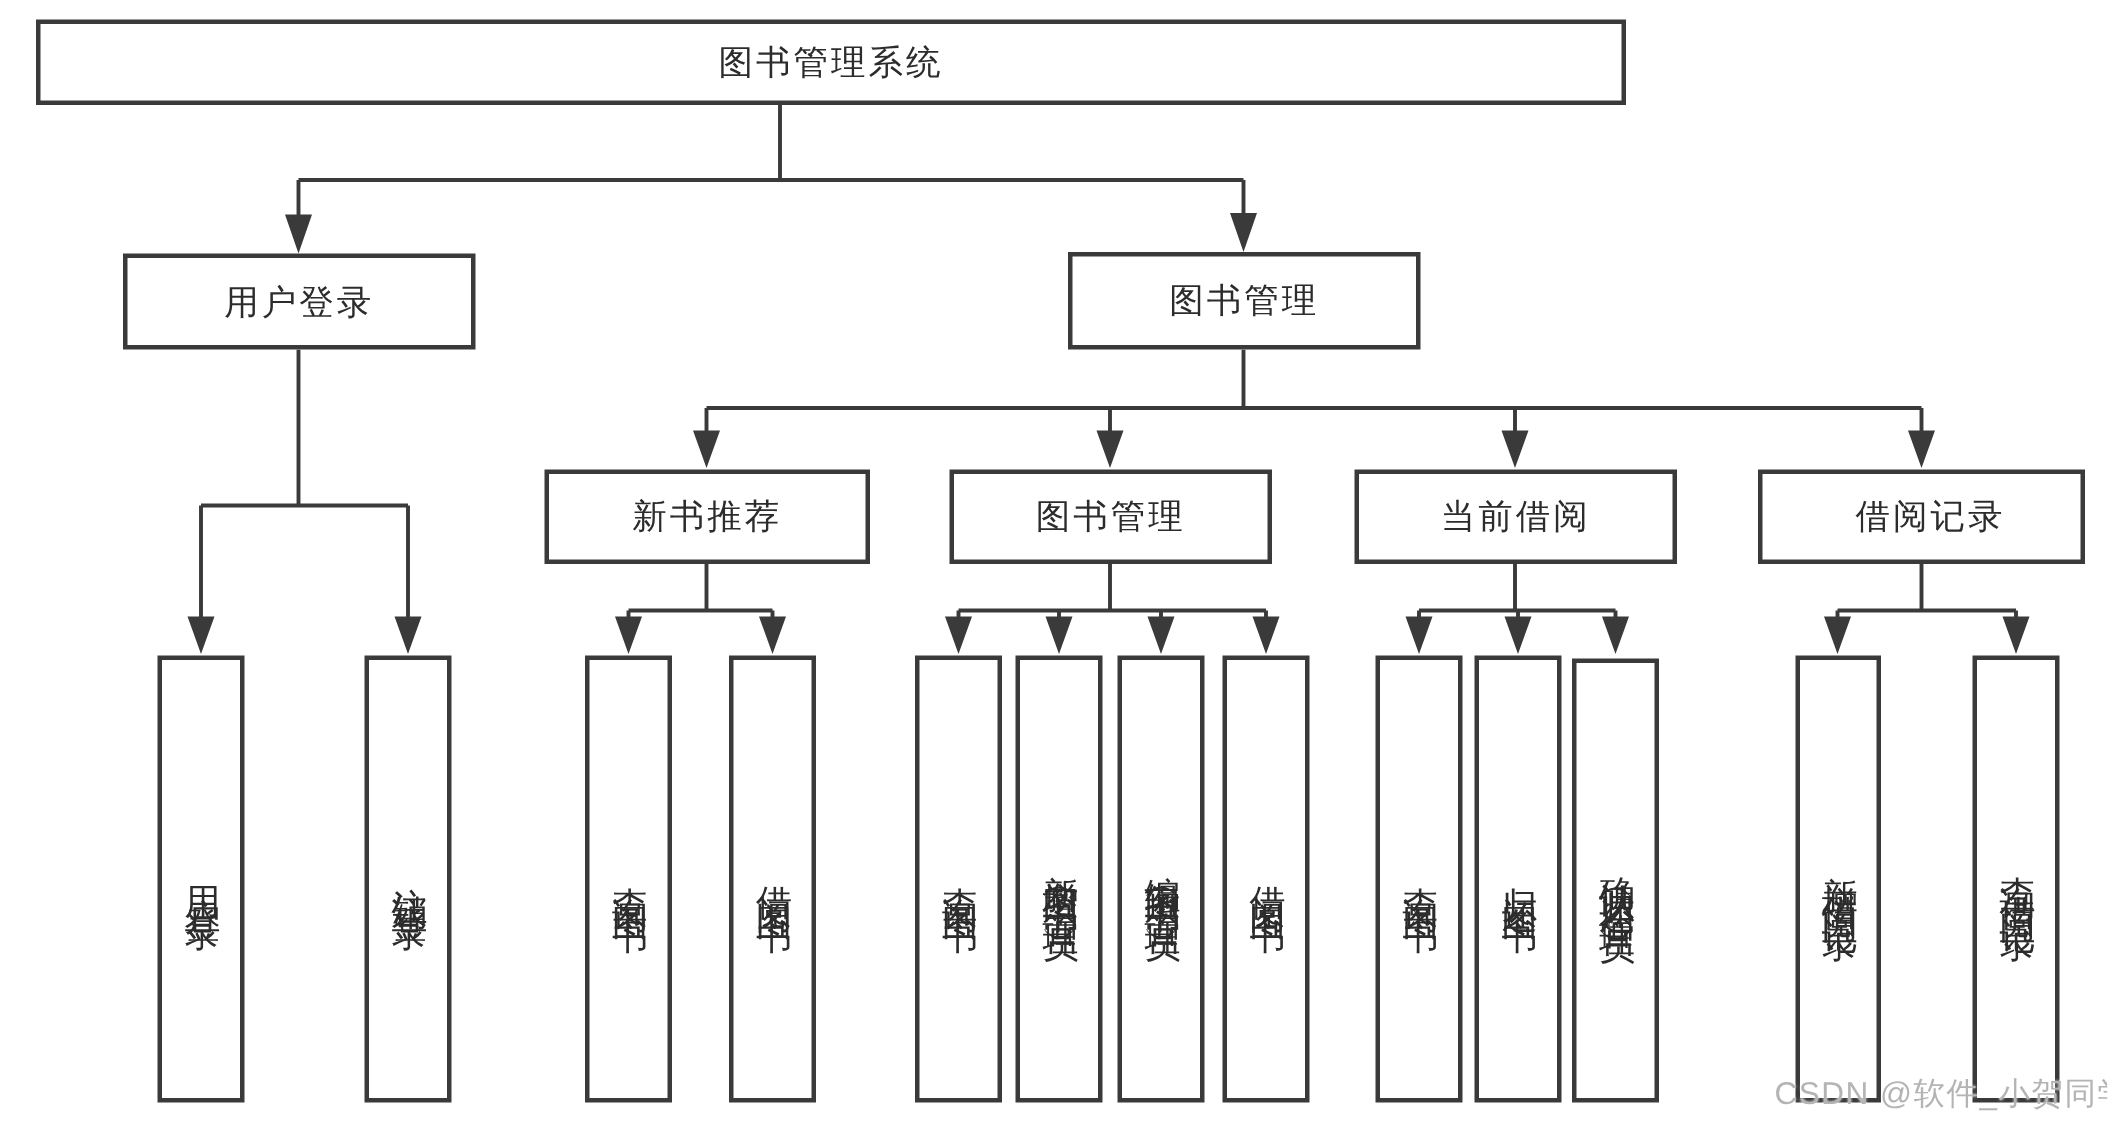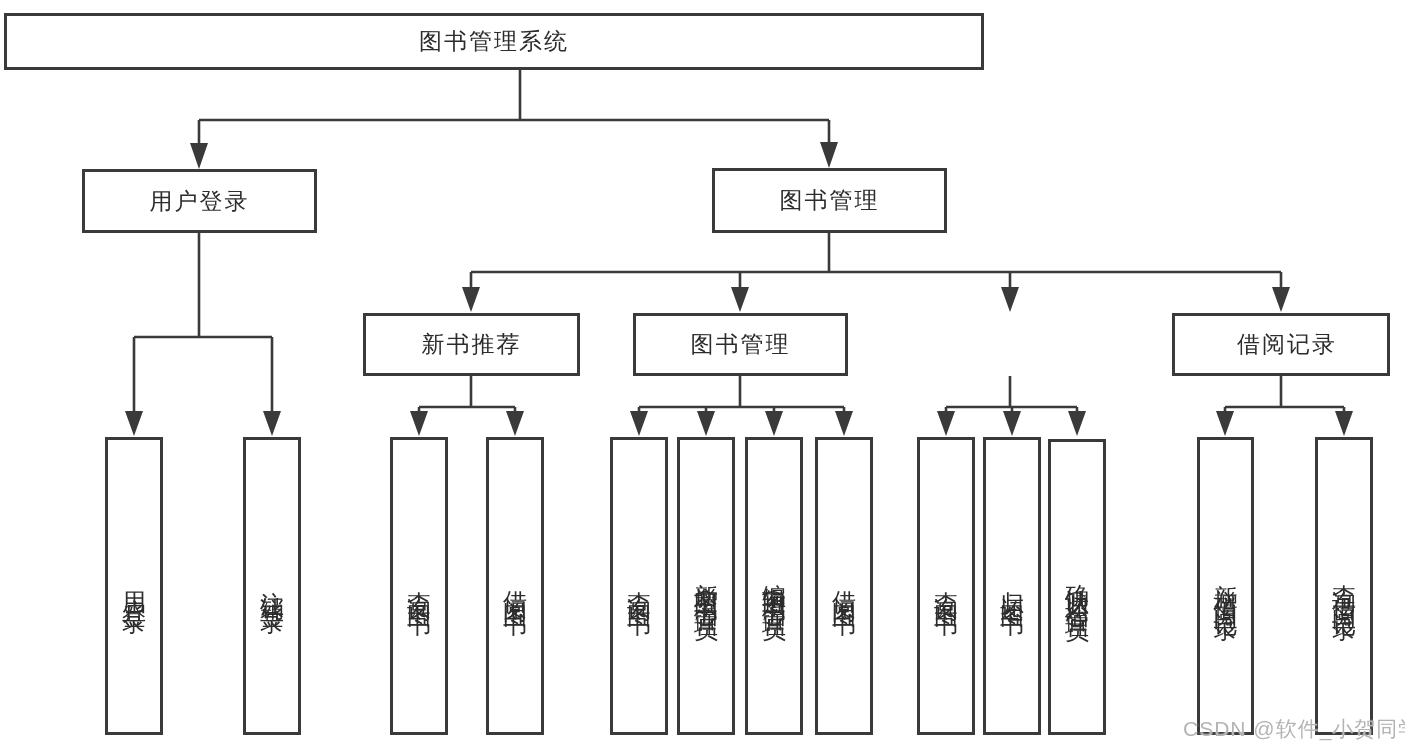--- a/index.html
+++ b/index.html
@@ -97,27 +97,28 @@
          M697 411 L715 411 L706 436 Z
          M765 411 L783 411 L774 436 Z
          M835 411 L853 411 L844 436 Z
          M937 411 L955 411 L946 436 Z
          M1003 411 L1021 411 L1012 436 Z
          M1068 411 L1086 411 L1077 436 Z
          M1216 411 L1234 411 L1225 436 Z
          M1335 411 L1353 411 L1344 436 Z" fill="#3a3a3a" stroke="none"></path>
   </svg>
 
-  <div class="node h-node" style="left:4px; top:13px; width:980px; height:57px;">图书管理系统</div>
+  <div class="node h-node" style="left:24px; top:13px; width:1060px; height:57px;">图书管理系统</div>
 
   <div class="node h-node" style="left:82px; top:169px; width:235px; height:64px;">用户登录</div>
   <div class="node h-node" style="left:363px; top:313px; width:217px; height:63px;">新书推荐</div>
 
   <div class="node h-node" style="left:712px; top:168px; width:235px; height:65px;">图书管理</div>
   <div class="node h-node" style="left:633px; top:313px; width:215px; height:63px;">图书管理</div>
+  <div class="node h-node" style="left:903px; top:313px; width:215px; height:63px;">当前借阅</div>
   <div class="node h-node" style="left:1172px; top:313px; width:218px; height:63px;padding-left:12px;">借阅记录</div>
 
   <div class="node v-node" style="left:105px; top:437px; width:58px; height:298px;">用户登录</div>
   <div class="node v-node" style="left:243px; top:437px; width:58px; height:298px;">注销登录</div>
 
   <div class="node v-node" style="left:390px; top:437px; width:58px; height:298px;">查询图书</div>
   <div class="node v-node" style="left:486px; top:437px; width:58px; height:298px;">借阅图书</div>
 
   <div class="node v-node" style="left:610px; top:437px; width:58px; height:298px;">查询图书</div>
   <div class="node v-node long" style="left:677px; top:437px; width:58px; height:298px;">新增图书（管理员）</div>

